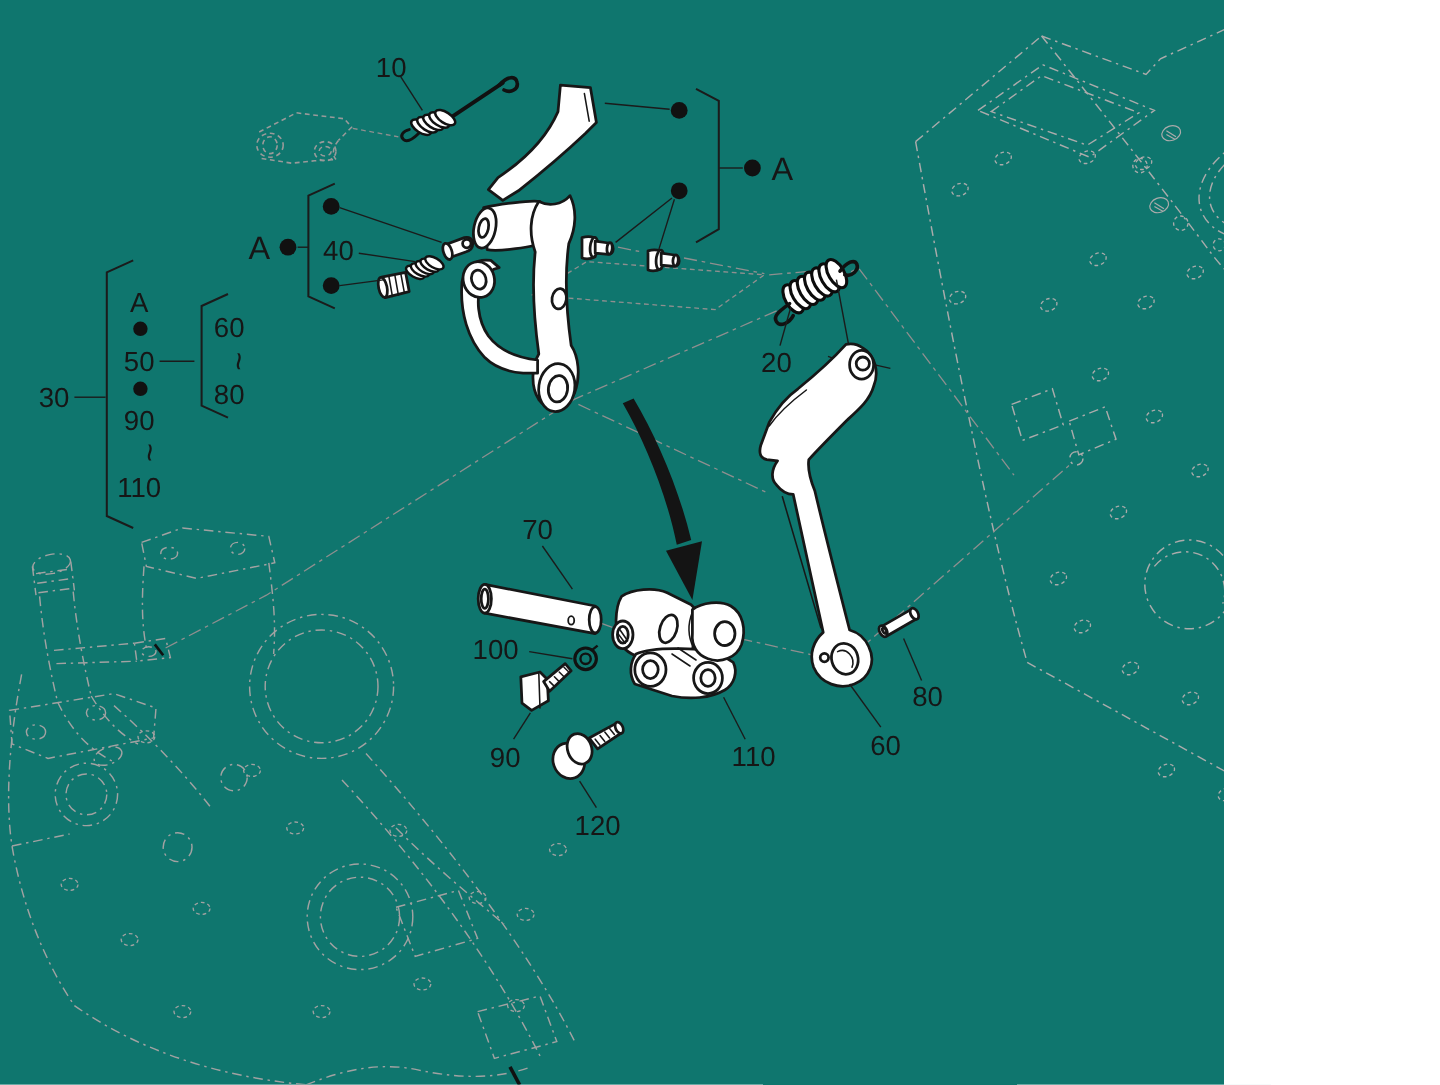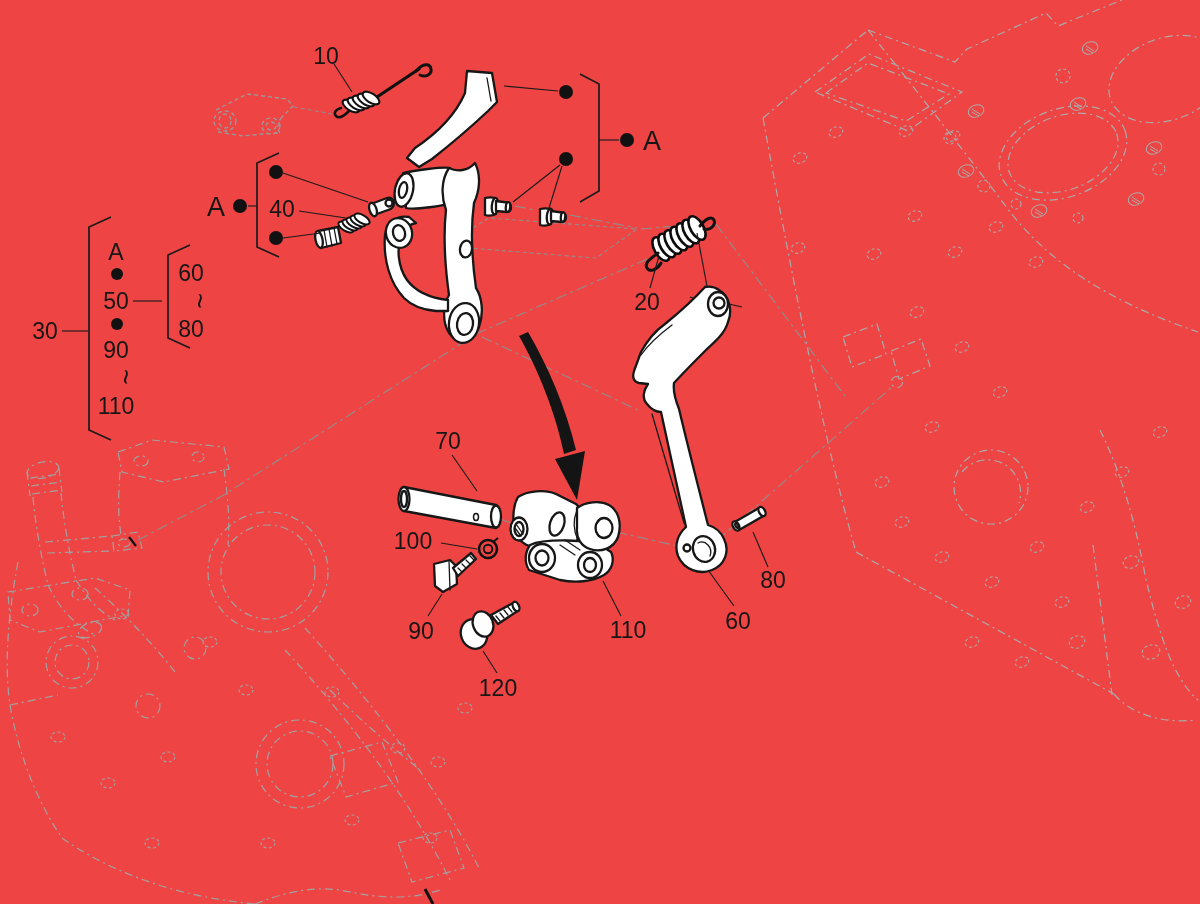--- a/index.html
+++ b/index.html
@@ -1,16 +1,16 @@
 <!DOCTYPE html>
 <html><head>
 <meta charset="utf-8">
 <style>
   html,body{margin:0;padding:0;background:#ffffff;}
-  .stage{width:1200px;height:904px;position:relative;background:#ef4444;overflow:hidden;}
+  .stage{width:1020px;height:904px;position:relative;background:#0f766e;overflow:hidden;}
   svg{display:block;}
   text{font-family:"Liberation Sans","DejaVu Sans",sans-serif;fill:#161616;}
   .lbl{font-size:23px;text-anchor:middle;}
   .lbl-big{font-size:27px;text-anchor:middle;}
   .ghost{stroke:#ababab;fill:none;}
   .ghost2{stroke:#a2a2a2;fill:none;}
   .cline{stroke:#8f8f8f;fill:none;stroke-width:1.1;}
   .part{stroke:#171717;fill:#ffffff;stroke-width:2.3;stroke-linejoin:round;stroke-linecap:round;}
   .partline{stroke:#171717;fill:none;stroke-width:1.3;stroke-linecap:round;}
   .wire{stroke:#111;fill:none;stroke-linecap:round;}

